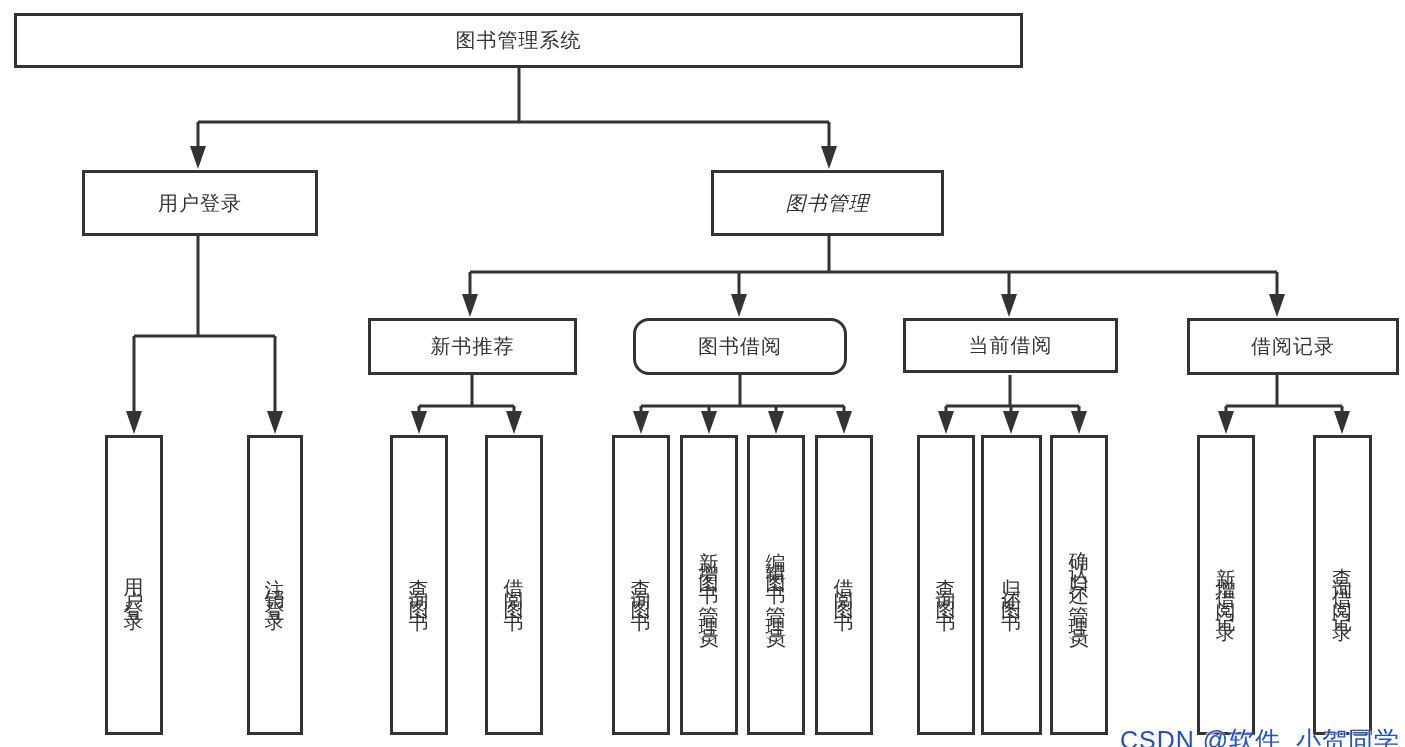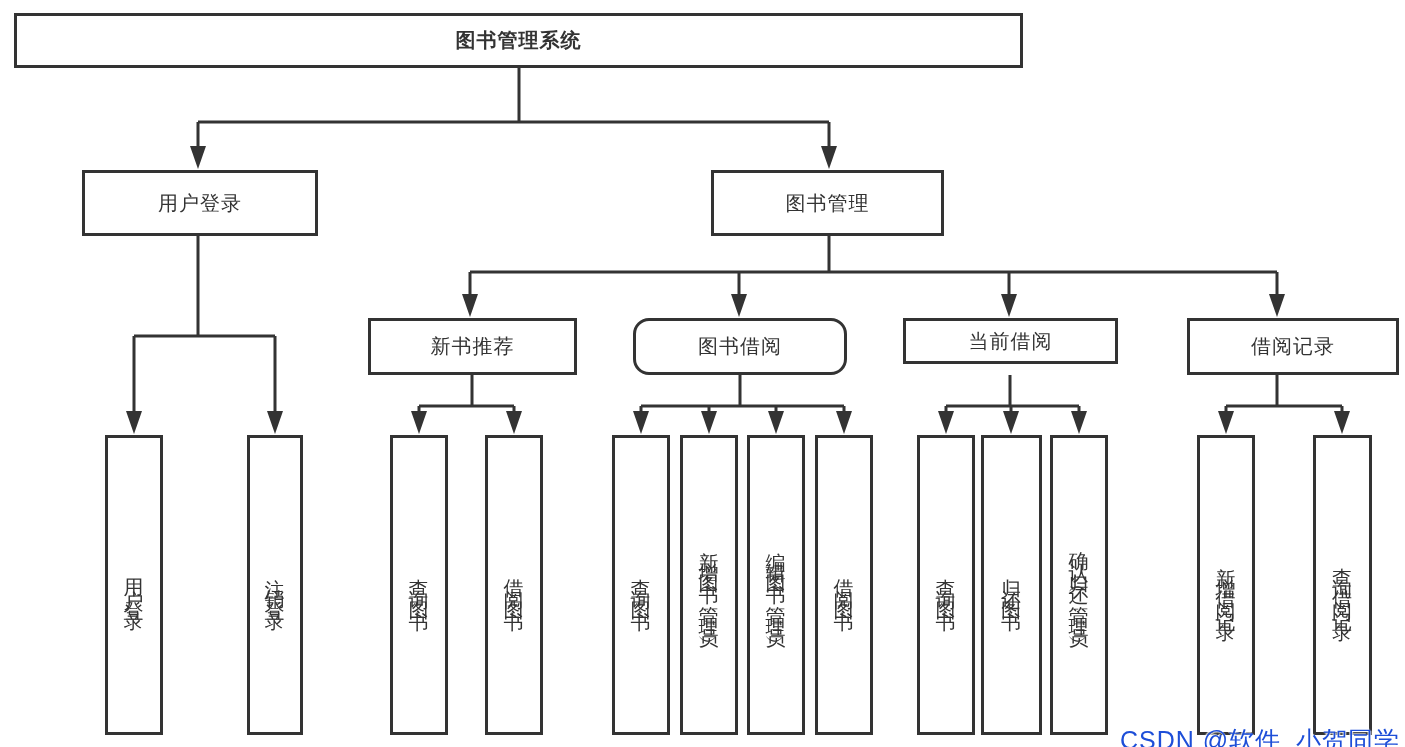--- a/index.html
+++ b/index.html
@@ -111,38 +111,38 @@
       <polygon points="1003,411 1019,411 1011,434"></polygon>
       <polygon points="1071,411 1087,411 1079,434"></polygon>
     </g>
     <g>
       <path d="M1277 375 V406 M1226 406 H1342 M1226 406 V427 M1342 406 V427"></path>
       <polygon points="1218,411 1234,411 1226,434"></polygon>
       <polygon points="1334,411 1350,411 1342,434"></polygon>
     </g>
   </svg>
 
-  <div class="hbox" style="left:14px; top:13px; width:1009px; height:55px;font-weight:bold;">
+  <div class="hbox" style="left:14px; top:13px; width:1009px; height:55px;">
     <span>图书管理系统</span>
   </div>
 
   <div class="hbox" style="left:82px; top:170px; width:236px; height:66px;">
     <span>用户登录</span>
   </div>
-  <div class="hbox" style="left:711px; top:170px; width:233px; height:66px;">
+  <div class="hbox" style="left:711px; top:170px; width:233px; height:66px;font-style:italic;">
     <span>图书管理</span>
   </div>
 
   <div class="hbox" style="left:368px; top:318px; width:209px; height:57px;align-items:center;">
     <span>新书推荐</span>
   </div>
   <div class="hbox" style="left:633px; top:318px; width:214px; height:57px;border-radius:16px;">
     <span>图书借阅</span>
   </div>
-  <div class="hbox" style="left:903px; top:318px; width:215px; height:46px;">
+  <div class="hbox" style="left:903px; top:318px; width:215px; height:55px;">
     <span>当前借阅</span>
   </div>
   <div class="hbox" style="left:1171px; top:318px; width:212px; height:57px;margin-left:16px;">
     <span>借阅记录</span>
   </div>
 
   <div class="vbox" style="left:105px; width:58px;">
     <span class="vlabel">用户登录</span>
   </div>
   <div class="vbox" style="left:247px; width:56px;">

